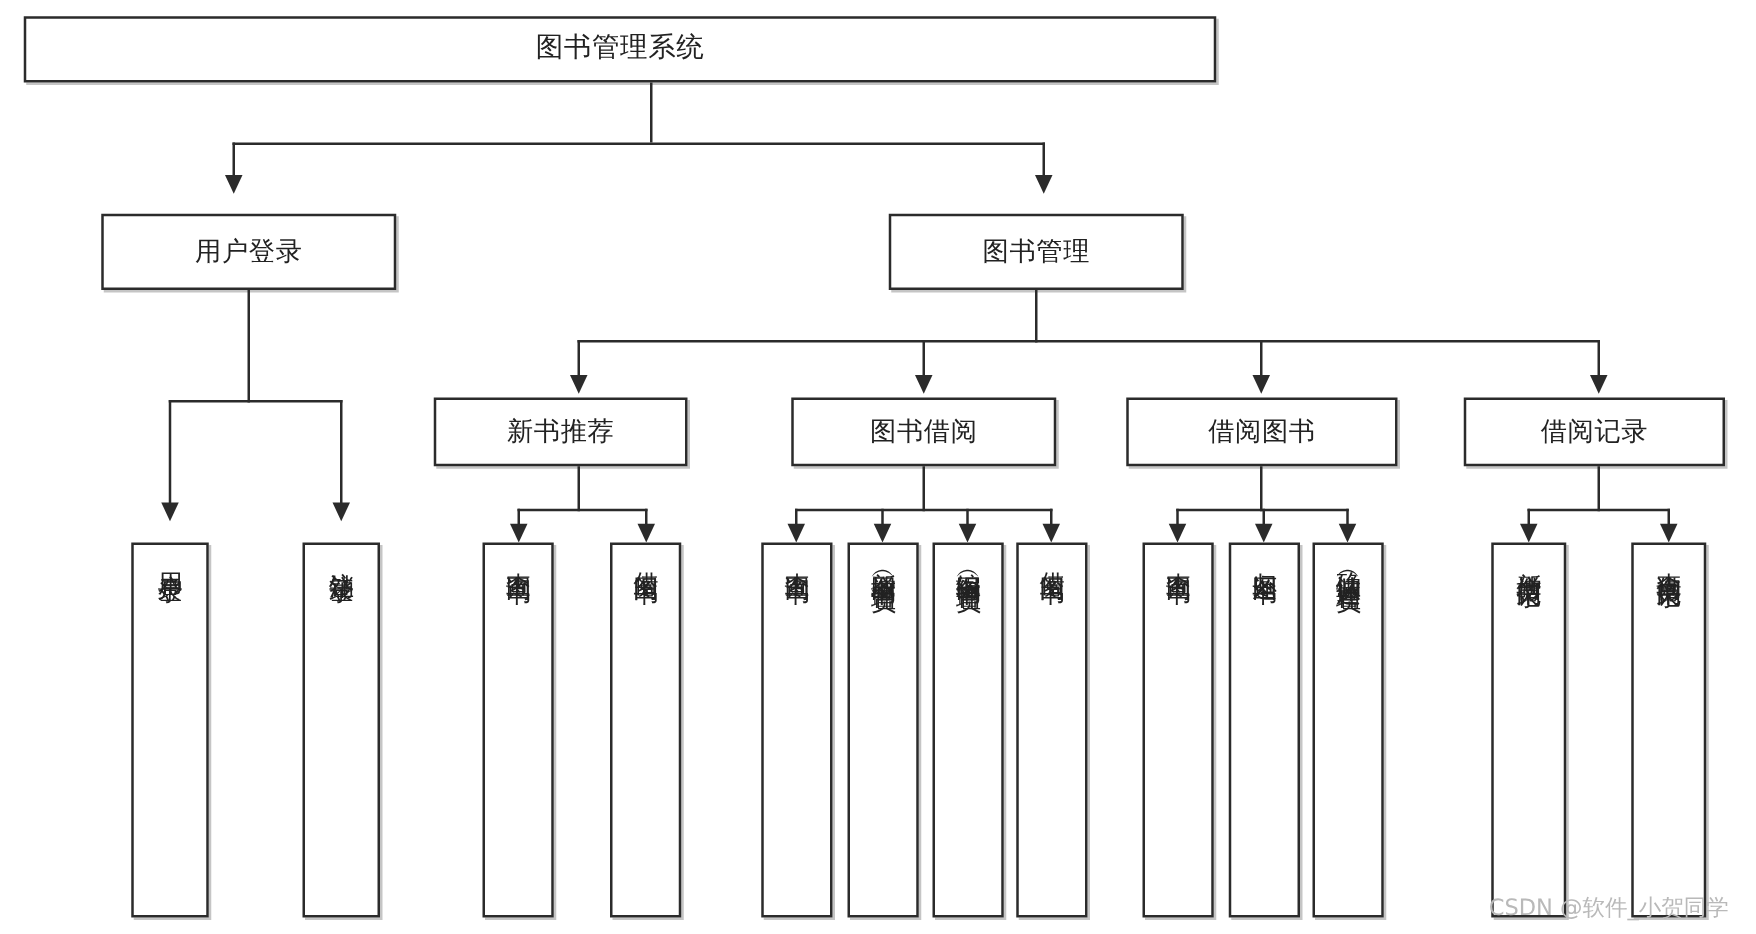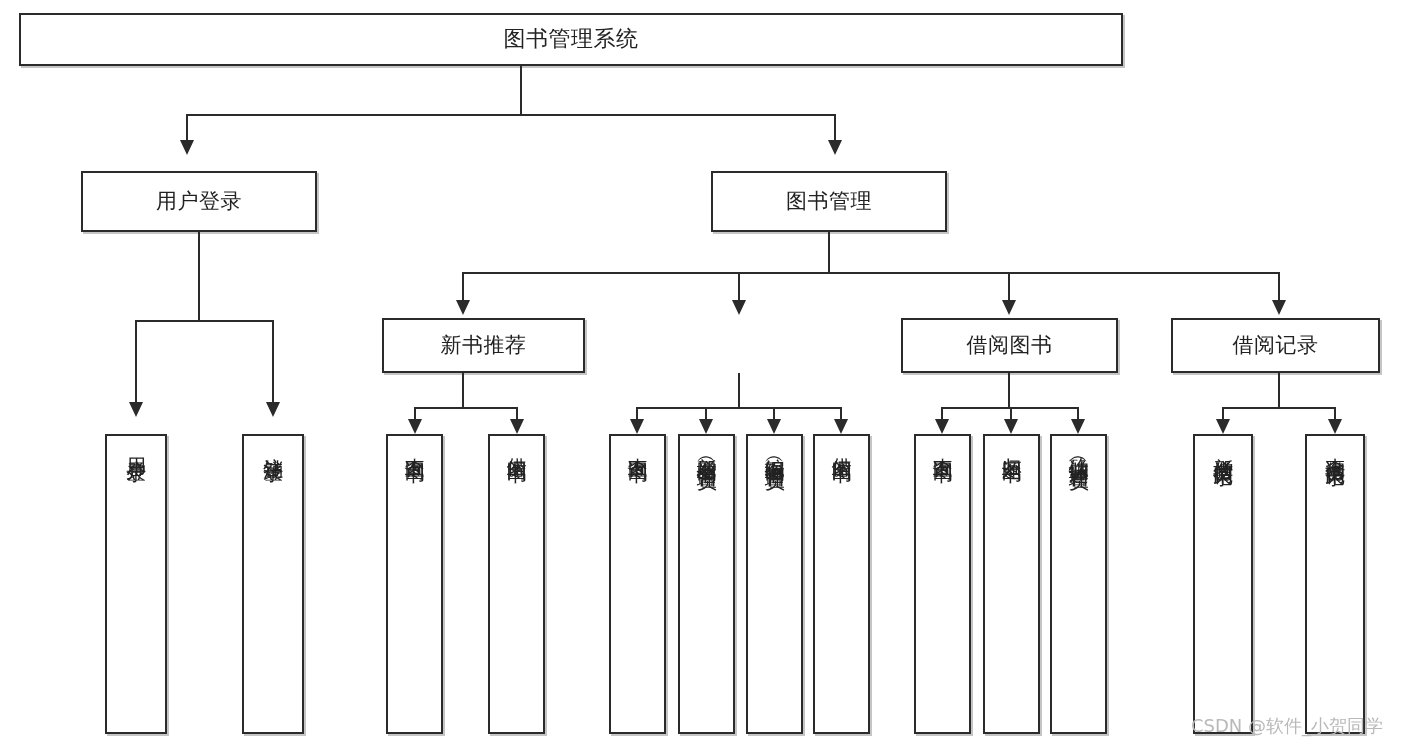--- a/index.html
+++ b/index.html
@@ -87,21 +87,21 @@
     white-space: nowrap;
     pointer-events: none;
     font-family: "DejaVu Sans", "Liberation Sans", sans-serif;
   }
 </style>
 </head>
 <body>
 
 <div id="canvas">
 
-  <div class="node root h" style="left:19px; top:13px; width:1104px; height:53px;">
+  <div class="node root h" style="left:19px; top:13px; width:954px; height:53px;">
     <span class="label">图书管理系统</span>
   </div>
 
   <div class="edge v" style="left:520px; top:66px; width:2px; height:48px;"></div>
 
   <div class="edge h" style="left:186px; top:114px; width:650px; height:2px;"></div>
 
   <div class="edge v" style="left:186px; top:114px; width:2px; height:28px;"></div>
   <div class="arrow" style="left:180px; top:140px;"></div>
   <div class="edge v" style="left:834px; top:114px; width:2px; height:28px;"></div>
@@ -133,22 +133,25 @@
 
   <div class="edge v" style="left:462px; top:272px; width:2px; height:30px;"></div>
   <div class="arrow" style="left:456px; top:300px;"></div>
   <div class="edge v" style="left:738px; top:272px; width:2px; height:30px;"></div>
   <div class="arrow" style="left:732px; top:300px;"></div>
   <div class="edge v" style="left:1008px; top:272px; width:2px; height:30px;"></div>
   <div class="arrow" style="left:1002px; top:300px;"></div>
   <div class="edge v" style="left:1278px; top:272px; width:2px; height:30px;"></div>
   <div class="arrow" style="left:1272px; top:300px;"></div>
 
-  <div class="node h" style="left:382px; top:318px; width:203px; height:55px;">
+  <div class="node h" style="left:347px; top:318px; width:203px; height:55px;">
     <span class="label">新书推荐</span>
+  </div>
+  <div class="node h" style="left:633px; top:318px; width:212px; height:55px;">
+    <span class="label">图书借阅</span>
   </div>
   <div class="node h" style="left:901px; top:318px; width:217px; height:55px;">
     <span class="label">借阅图书</span>
   </div>
   <div class="node h" style="left:1171px; top:318px; width:209px; height:55px;">
     <span class="label">借阅记录</span>
   </div>
 
   <div class="edge v" style="left:462px; top:373px; width:2px; height:36px;"></div>
   <div class="edge h" style="left:414px; top:407px; width:104px; height:2px;"></div>

